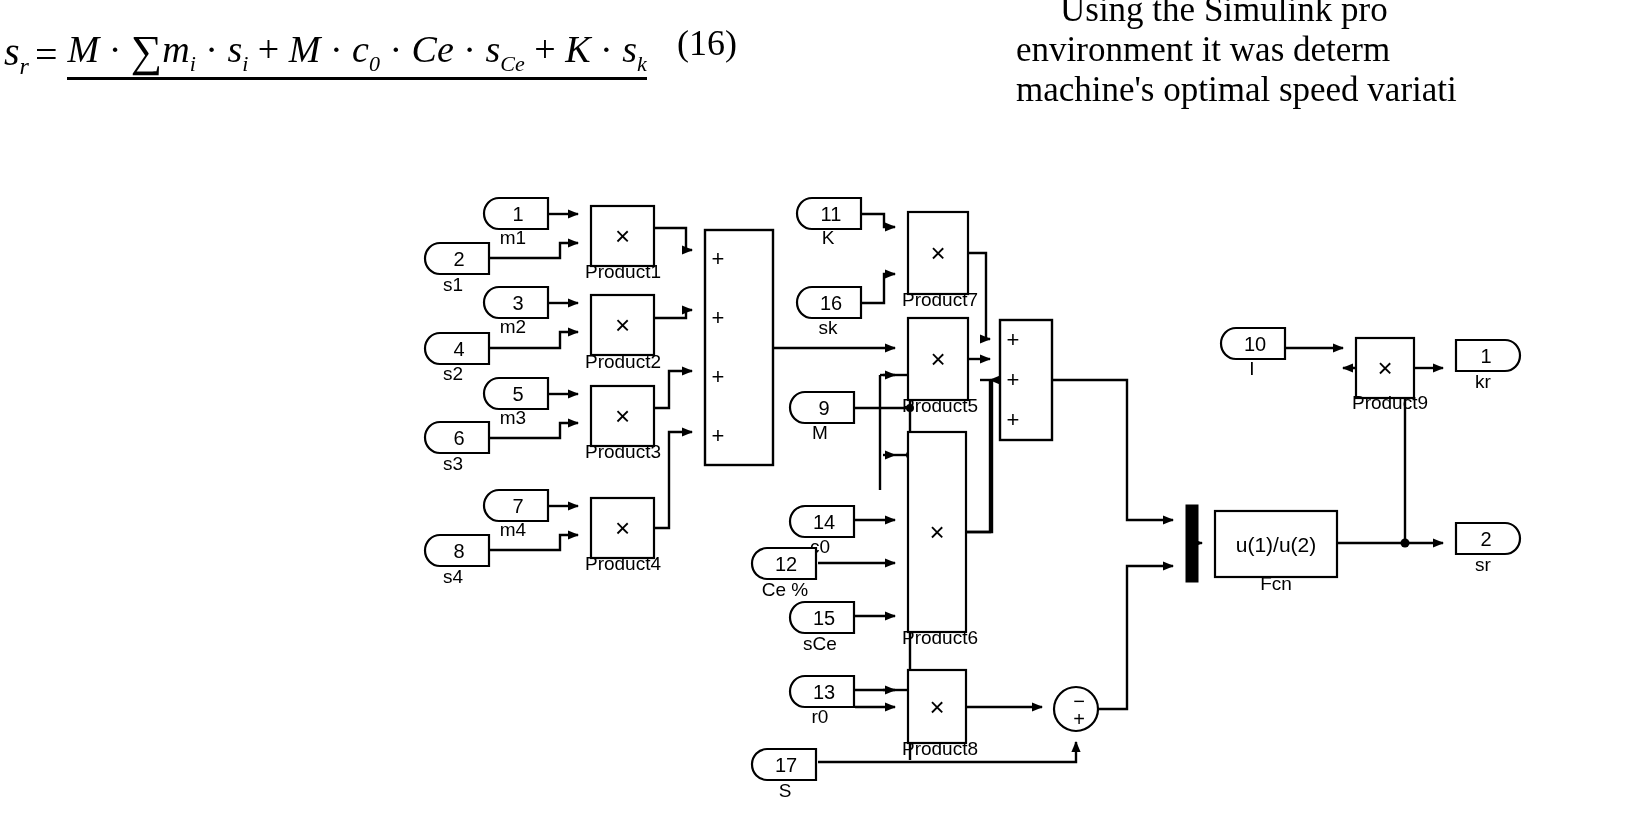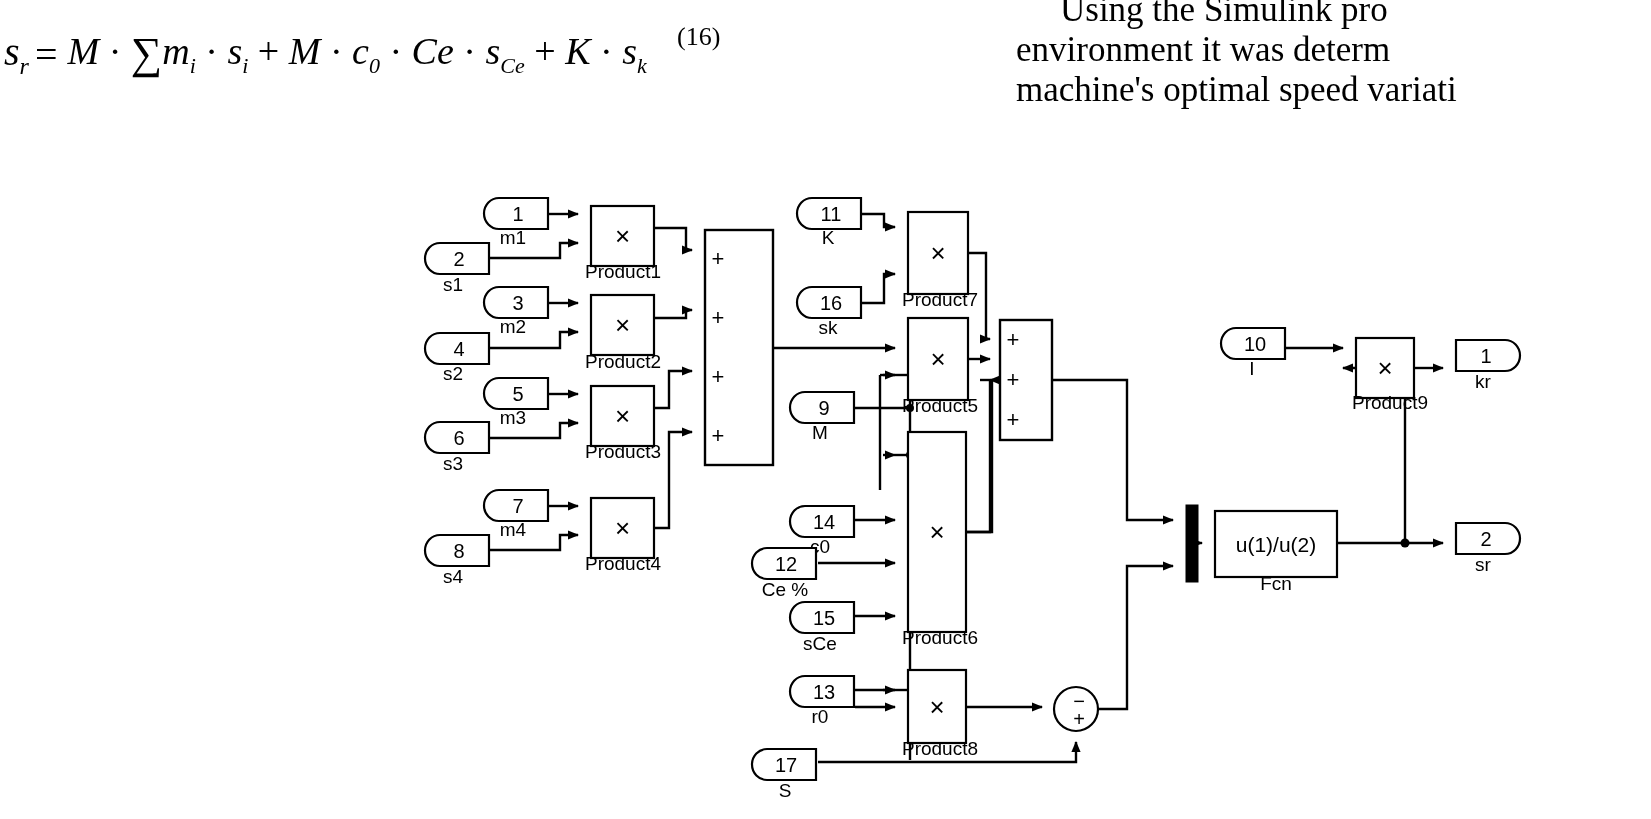--- a/index.html
+++ b/index.html
@@ -13,28 +13,28 @@
     position:absolute;left:0px;top:-6px;width:700px;height:120px;
     font-family:"Liberation Serif", serif;
   }
   .eqwrap{
     display:flex;align-items:center;justify-content:flex-start;
     height:120px;padding-left:4px;
   }
   .lhs{font-style:italic;font-size:40px;letter-spacing:0px;}
   .lhs sub{font-size:24px;font-style:italic;}
   .eqsign{font-size:40px;margin:0 10px 0 6px;}
-  .frac{display:inline-flex;flex-direction:row;align-items:flex-end;}
+  .frac{display:inline-flex;flex-direction:column;align-items:flex-end;}
   .num,.den{font-style:italic;font-size:38px;white-space:nowrap;line-height:1.12;}
   .num sub,.den sub{font-size:22px;}
   .fbar{height:3px;background:#000;width:100%;margin:1px 0 1px 0;}
   .oper{font-style:normal;}
   .sumsym{font-style:normal;font-size:44px;vertical-align:-4px;}
   #eqnum{
-    position:absolute;left:677px;top:22px;font-size:26px;
+    position:absolute;left:677px;top:22px;font-size:36px;
   }
   #paratext{
     position:absolute;left:1016px;top:-10px;width:660px;height:130px;
     font-size:35px;line-height:40px;text-align:justify;overflow:hidden;
     white-space:nowrap;
   }
   #paratext .line{white-space:nowrap;height:40px;overflow:hidden;}
   #paratext .l1{text-indent:44px;}
   
   #diagram{position:absolute;left:0;top:0;width:1651px;height:819px;}

